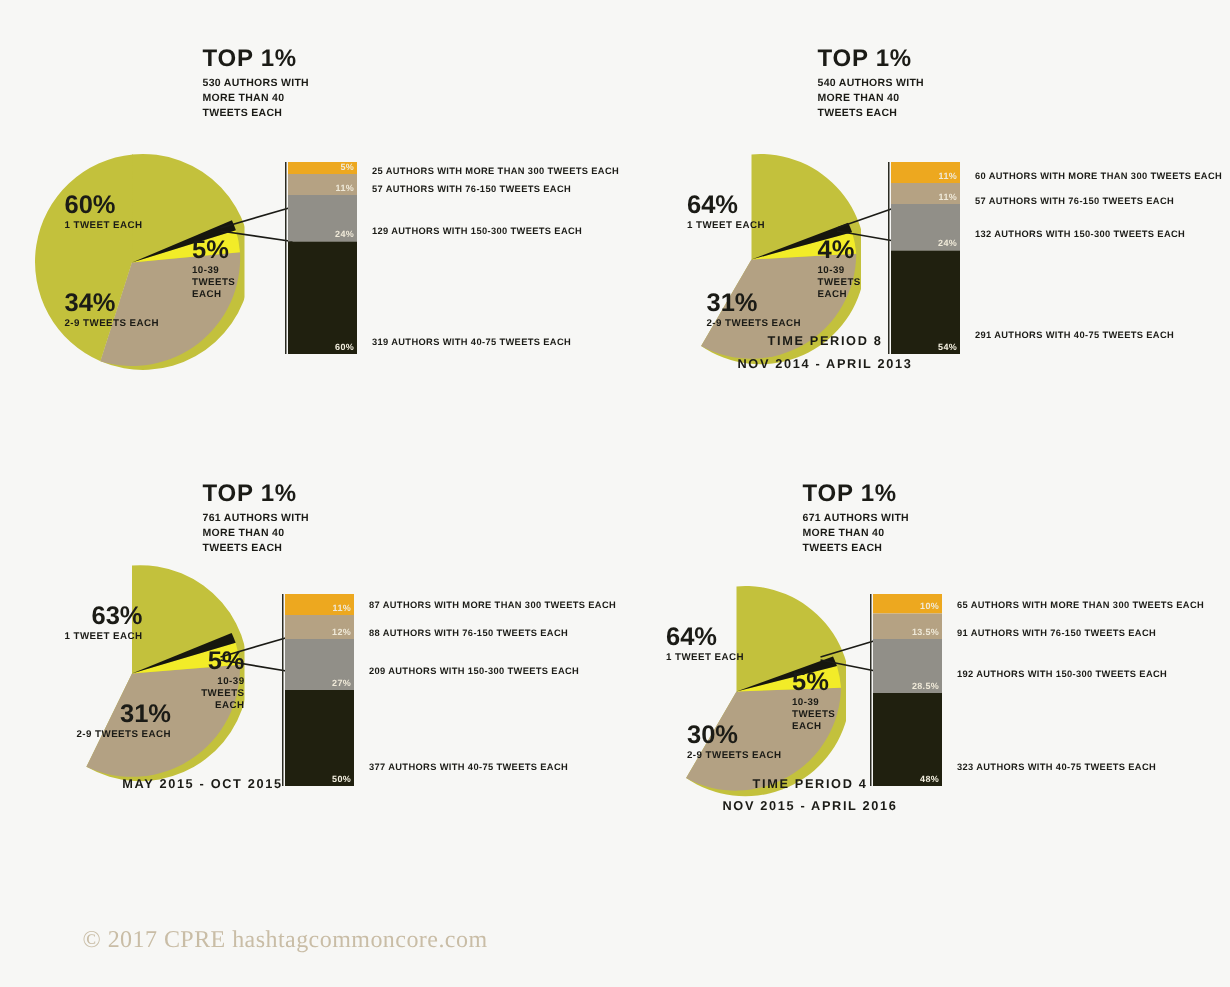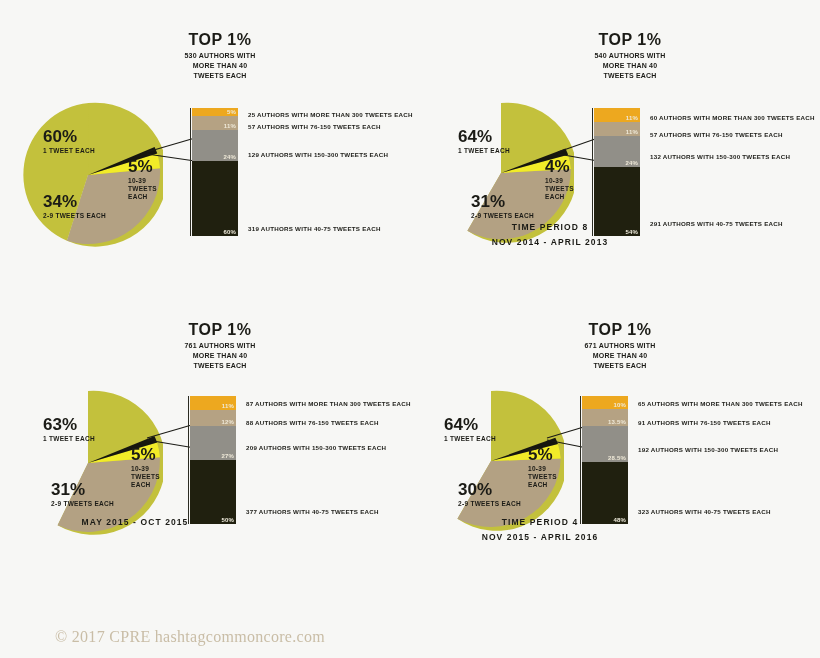--- a/index.html
+++ b/index.html
@@ -11,21 +11,21 @@
     position:relative;
     overflow:hidden;
   }
   .panel{position:absolute;width:410px;height:290px;}
   .p1{left:0;top:20px;}
   .p2{left:410px;top:20px;}
   .p3{left:0;top:310px;}
   .p4{left:410px;top:310px;}
 
   
-  .top-head{position:absolute;text-align:center;width:170px;}
+  .top-head{position:absolute;text-align:left;width:170px;}
   .top-title{
     font-size:16px;font-weight:bold;letter-spacing:.5px;
     line-height:1.05;margin-bottom:2px;
   }
   .top-sub{
     font-size:7px;font-weight:bold;line-height:1.45;letter-spacing:.2px;
   }
 
   
   .pie-wrap{position:absolute;}
@@ -54,21 +54,21 @@
   .tp-cap{position:absolute;text-align:center;width:220px;
     font-size:8.5px;font-weight:bold;letter-spacing:1.1px;line-height:1.75;}
 
   
   .leader{position:absolute;}
 
   
   .footer{
     position:absolute;left:55px;top:618px;
     font-family:"Liberation Serif", serif;
-    font-size:16px;color:#c9bda6;letter-spacing:.3px;margin-top:10px;
+    font-size:16px;color:#c9bda6;letter-spacing:.3px;
   }
 </style>
 </head>
 <body>
 
 <div class="panel p1">
 
   <div class="top-head" style="left:135px;top:12px;">
     <div class="top-title">TOP 1%</div>
     <div class="top-sub">530 AUTHORS WITH</div>
@@ -190,21 +190,21 @@
 
 <div class="panel p3">
 
   <div class="top-head" style="left:135px;top:12px;">
     <div class="top-title">TOP 1%</div>
     <div class="top-sub">761 AUTHORS WITH</div>
     <div class="top-sub">MORE THAN 40</div>
     <div class="top-sub">TWEETS EACH</div>
   </div>
 
-  <div class="pie-wrap" style="left:13px;top:78px;">
+  <div class="pie-wrap" style="left:13px;top:64px;text-align:right;">
     <svg class="pie-svg" width="150" height="150" viewBox="0 0 150 150">
       <path d="M75 75 L75 3 A72 72 0 1 1 44.60 137.20 Z" fill="#c3c13c"></path>
       <path d="M75 75 L44.60 137.20 A72 72 0 0 0 146.90 69.20 Z" fill="#b3a183"></path>
       <path d="M75 75 L146.90 69.20 A72 72 0 0 0 144.10 54.50 Z" fill="#f2ec28"></path>
       <path d="M75 75 L144.10 54.50 A72 72 0 0 0 141.40 48.00 Z" fill="#16160e"></path>
     </svg>
     <div class="pie-lab" style="left:30px;top:28px;">
       <div class="pie-pct">63%</div>
       <div class="pie-cap">1 TWEET EACH</div>
     </div>

